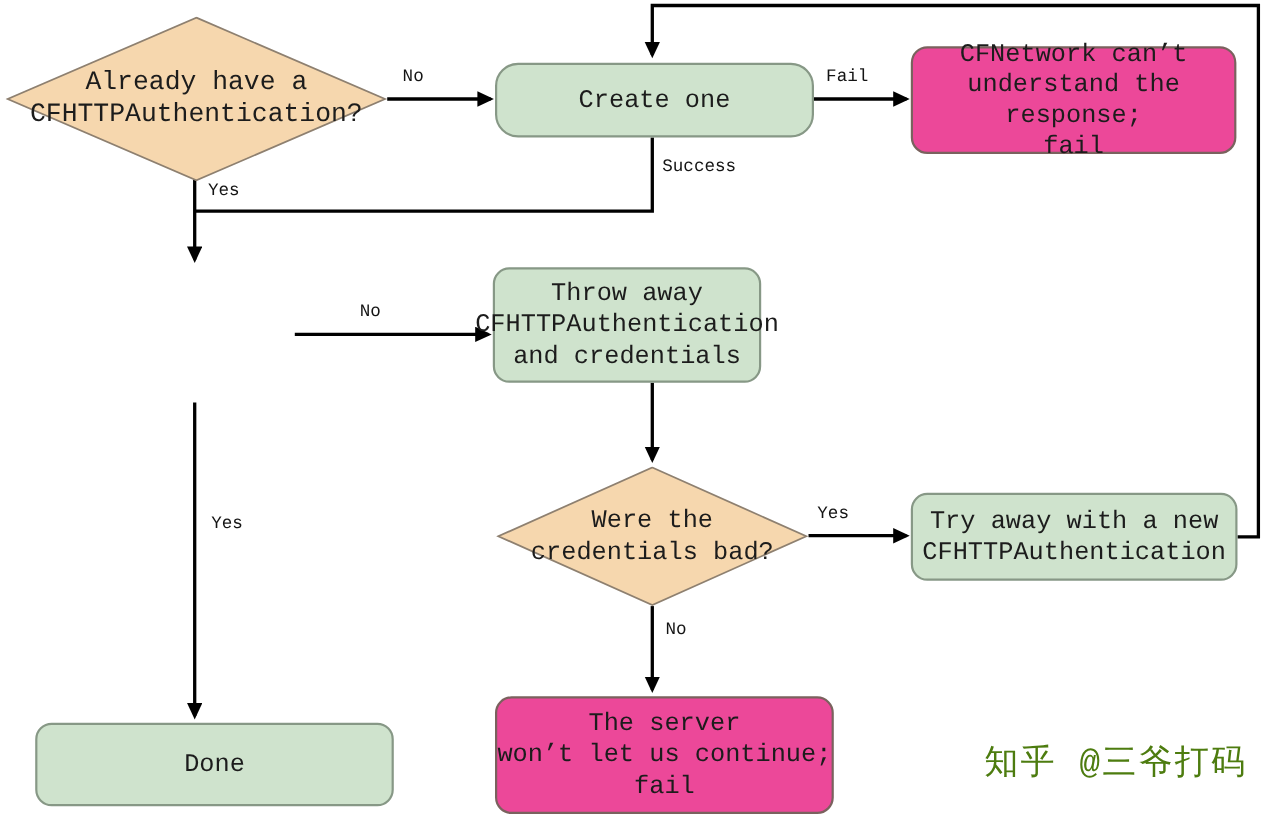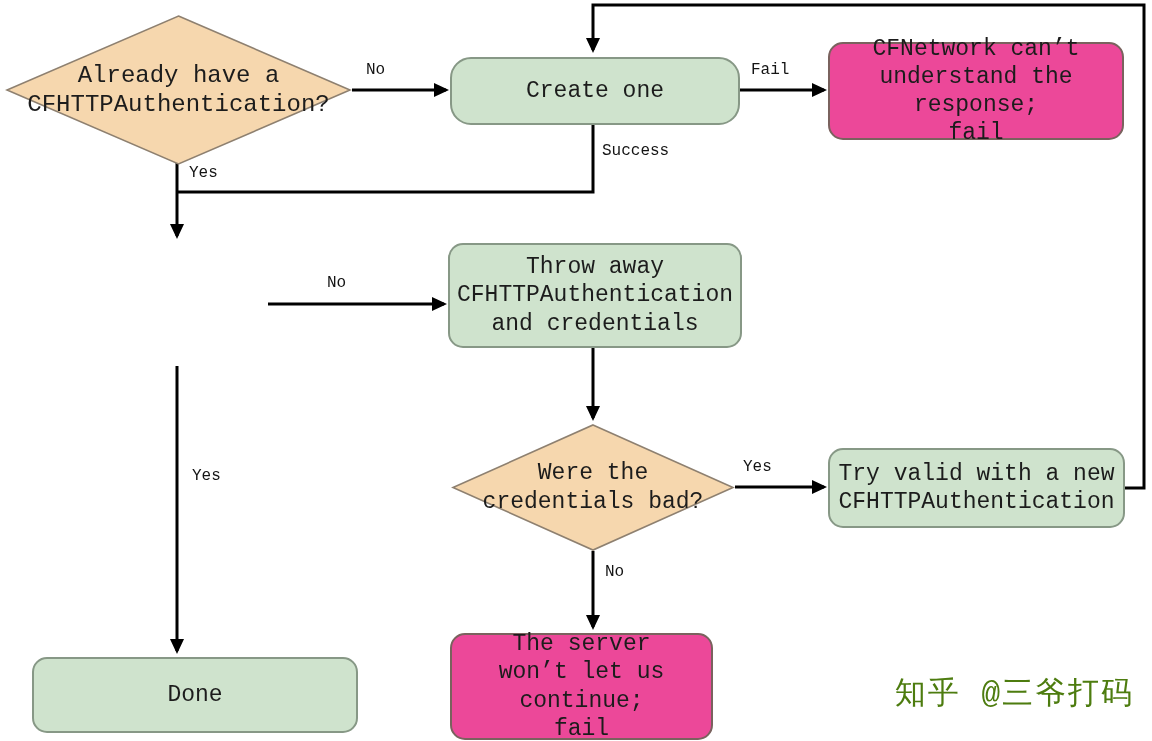--- a/index.html
+++ b/index.html
@@ -102,44 +102,44 @@
     <span class="node-label">Create one</span>
   </div>
 
   <div class="node fail" style="left:828px; top:42px; width:296px; height:98px;">
     <span class="node-label">CFNetwork can’t
 understand the response;
 fail</span>
   </div>
 
 
-  <div class="node process" style="left:448px; top:243px; width:294px; height:105px;">
+  <div class="node process" style="left:448px; top:243px; width:244px; height:105px;">
     <span class="node-label">Throw away
 CFHTTPAuthentication
 and credentials</span>
   </div>
 
   <div class="node decision" style="left:451px; top:424px; width:284px; height:127px;">
     <svg viewBox="0 0 284 127" preserveAspectRatio="none">
       <polygon points="142,1 282,63.5 142,126 2,63.5" fill="#f6d7ae" stroke="#8e8070" stroke-width="1.6"></polygon>
     </svg>
     <span class="node-label">Were the
 credentials bad?</span>
   </div>
 
   <div class="node process" style="left:828px; top:448px; width:297px; height:80px;">
-    <span class="node-label">Try valid with a new
+    <span class="node-label">Try away with a new
 CFHTTPAuthentication</span>
   </div>
 
   <div class="node process" style="left:32px; top:657px; width:326px; height:76px;">
     <span class="node-label">Done</span>
   </div>
 
-  <div class="node fail" style="left:450px; top:633px; width:263px; height:107px;">
+  <div class="node fail" style="left:450px; top:633px; width:308px; height:107px;">
     <span class="node-label">The server
 won’t let us continue;
 fail</span>
   </div>
 
   <span class="edge-label" style="left:366px; top:61px;">No</span>
   <span class="edge-label" style="left:751px; top:61px;">Fail</span>
   <span class="edge-label" style="left:602px; top:142px;">Success</span>
   <span class="edge-label" style="left:189px; top:164px;">Yes</span>
   <span class="edge-label" style="left:327px; top:274px;">No</span>

